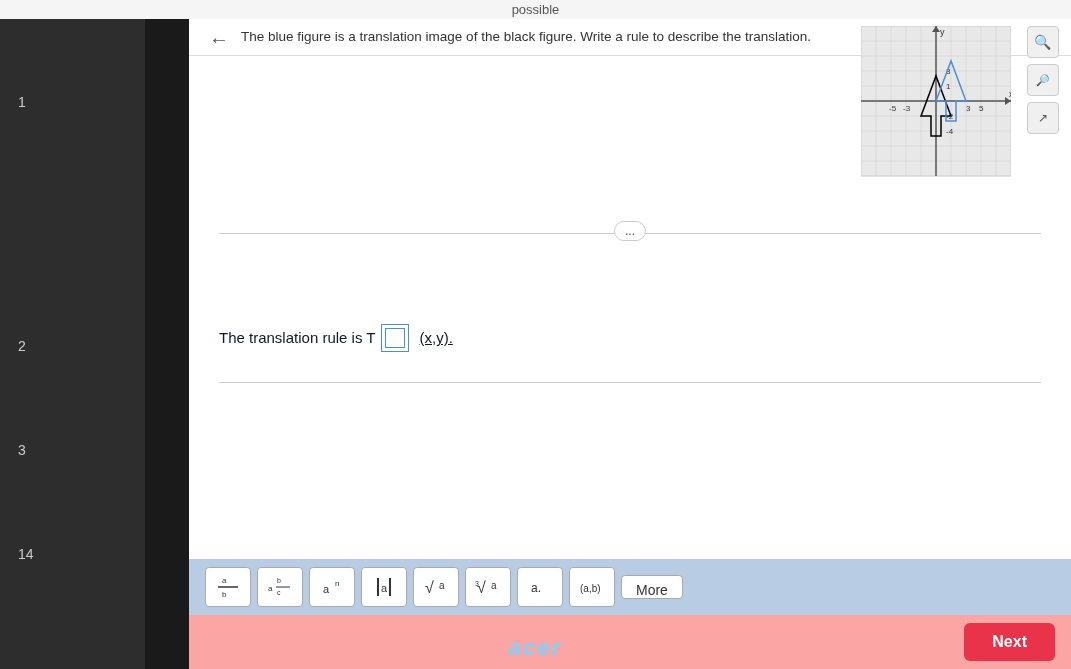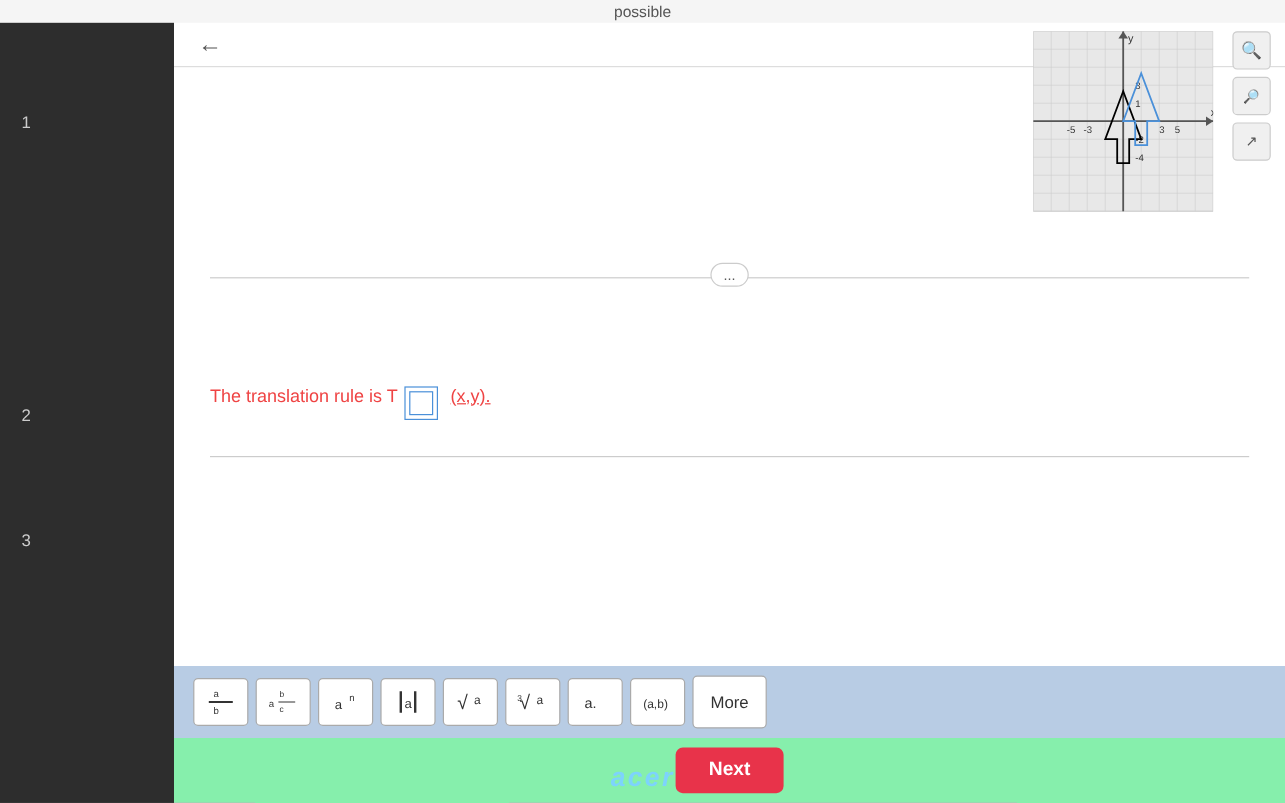--- a/index.html
+++ b/index.html
@@ -136,22 +136,23 @@
       border: 1px solid #ccc;
       border-radius: 10px;
       padding: 2px 10px;
       font-size: 12px;
       cursor: pointer;
       color: #555;
     }
 
     .translation-rule {
       display: flex;
+      align-items: center;
       font-size: 15px;
-      color: #ef4444;
+      color: #0f172a;
       margin-top: 20px;
     }
 
     .input-boxes {
       display: flex;
       gap: 0;
       margin: 0 6px;
     }
 
     .input-box-outer {
@@ -200,29 +201,29 @@
     }
 
     .more-btn {
       background: #fff;
       border: 1px solid #aaa;
       border-radius: 4px;
       padding: 6px 14px;
       font-size: 14px;
       cursor: pointer;
       color: #333;
-      height: 44px;
+      height: 24px;
     }
 
     
     .next-area {
       display: flex;
-      justify-content: center;
+      justify-content: flex-end;
       padding: 8px 16px;
-      background: #86efac;
+      background: #fca5a5;
     }
 
     .next-btn {
       background: #e8334a;
       color: #fff;
       border: none;
       border-radius: 6px;
       padding: 10px 28px;
       font-size: 16px;
       cursor: pointer;
@@ -254,49 +255,54 @@
       color: #7dd3fc;
       font-family: 'Arial', sans-serif;
       font-weight: bold;
       letter-spacing: 2px;
     }
 
     .content-wrapper {
       flex: 1;
       display: flex;
       flex-direction: column;
+      margin-left: 44px;
     }
   </style>
 </head>
 <body>
 
 <div class="main-container">
 
   <div class="sidebar">
     <div class="sidebar-item">
       <span>1</span>
     </div>
     <div class="sidebar-item" style="margin-top:200px;">
       <span>2</span>
     </div>
     <div class="sidebar-item" style="margin-top:60px;">
       <span>3</span>
     </div>
+    <div class="sidebar-item" style="margin-top:60px;">
+      <span>14</span>
+    </div>
   </div>
 
   <div class="content-wrapper">
 
     <div class="possible-bar">
       <span>possible</span>
     </div>
 
     <div class="content-area" style="margin-top:16px;">
 
       <div class="top-bar">
         <span class="back-arrow">←</span>
+        <span class="question-text">The blue figure is a translation image of the black figure. Write a rule to describe the translation.</span>
       </div>
 
       <div class="graph-container">
         <svg class="graph-svg" viewBox="0 0 150 160">
 
           <rect x="0" y="0" width="150" height="150" fill="#e8e8e8" stroke="#ccc"></rect>
 
           <line x1="15" y1="0" x2="15" y2="150" stroke="#ccc" stroke-width="0.5"></line>
           <line x1="30" y1="0" x2="30" y2="150" stroke="#ccc" stroke-width="0.5"></line>
           <line x1="45" y1="0" x2="45" y2="150" stroke="#ccc" stroke-width="0.5"></line>

